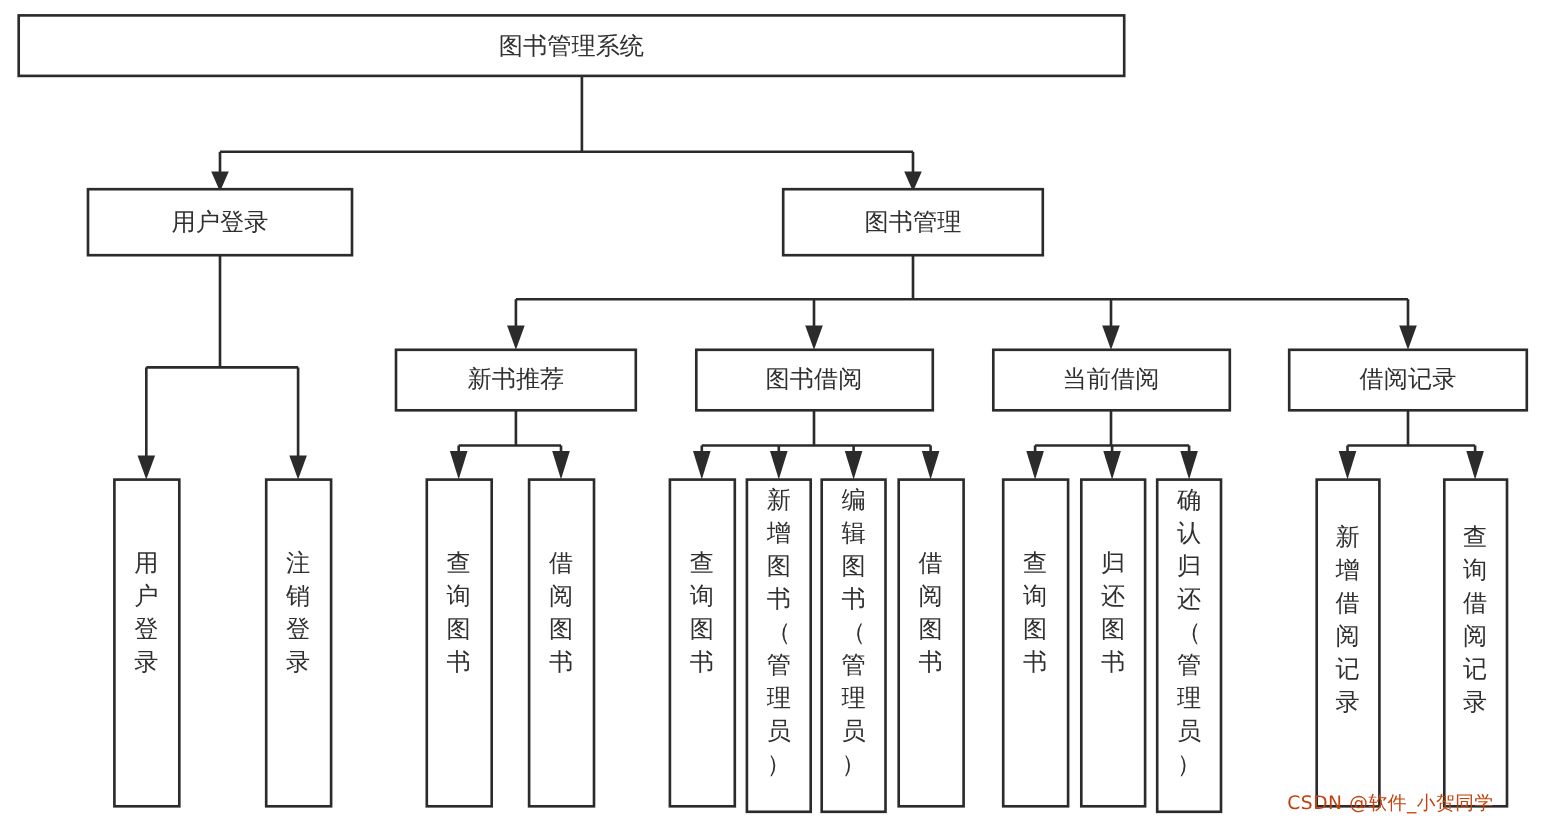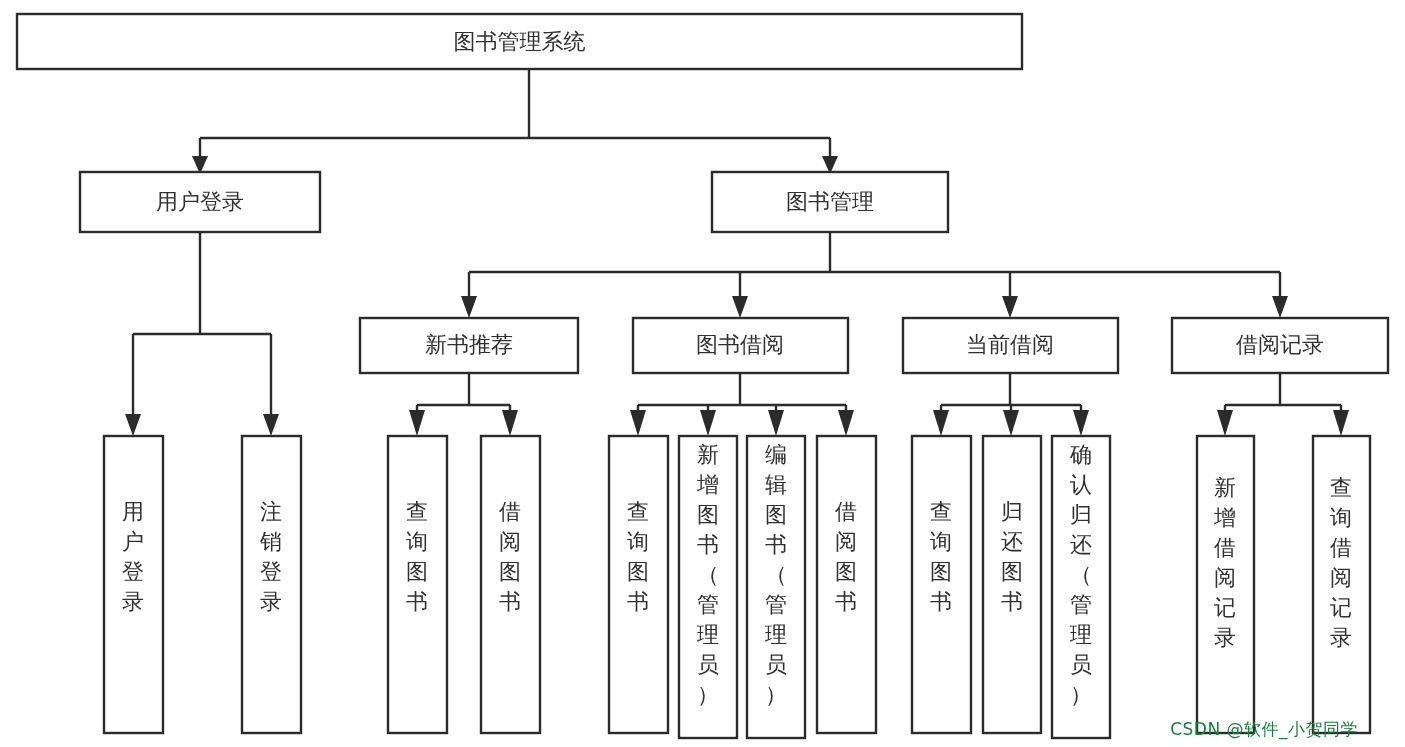--- a/index.html
+++ b/index.html
@@ -54,21 +54,21 @@
     font-family: "DejaVu Sans", "Liberation Sans", sans-serif;
     font-size: 22px;
     text-anchor: middle;
   }
   .watermark {
     position: absolute;
     right: 10px;
     bottom: 6px;
     font-family: "DejaVu Sans", "Liberation Sans", sans-serif;
     font-size: 17px;
-    color: #15803d;
+    color: #c2410c;
     white-space: nowrap;
     letter-spacing: 0.5px;
   }
 </style>
 </head>
 <body>
 
 <div id="diagram-root">
 
   <svg class="flow" viewBox="0 0 1405 747">

